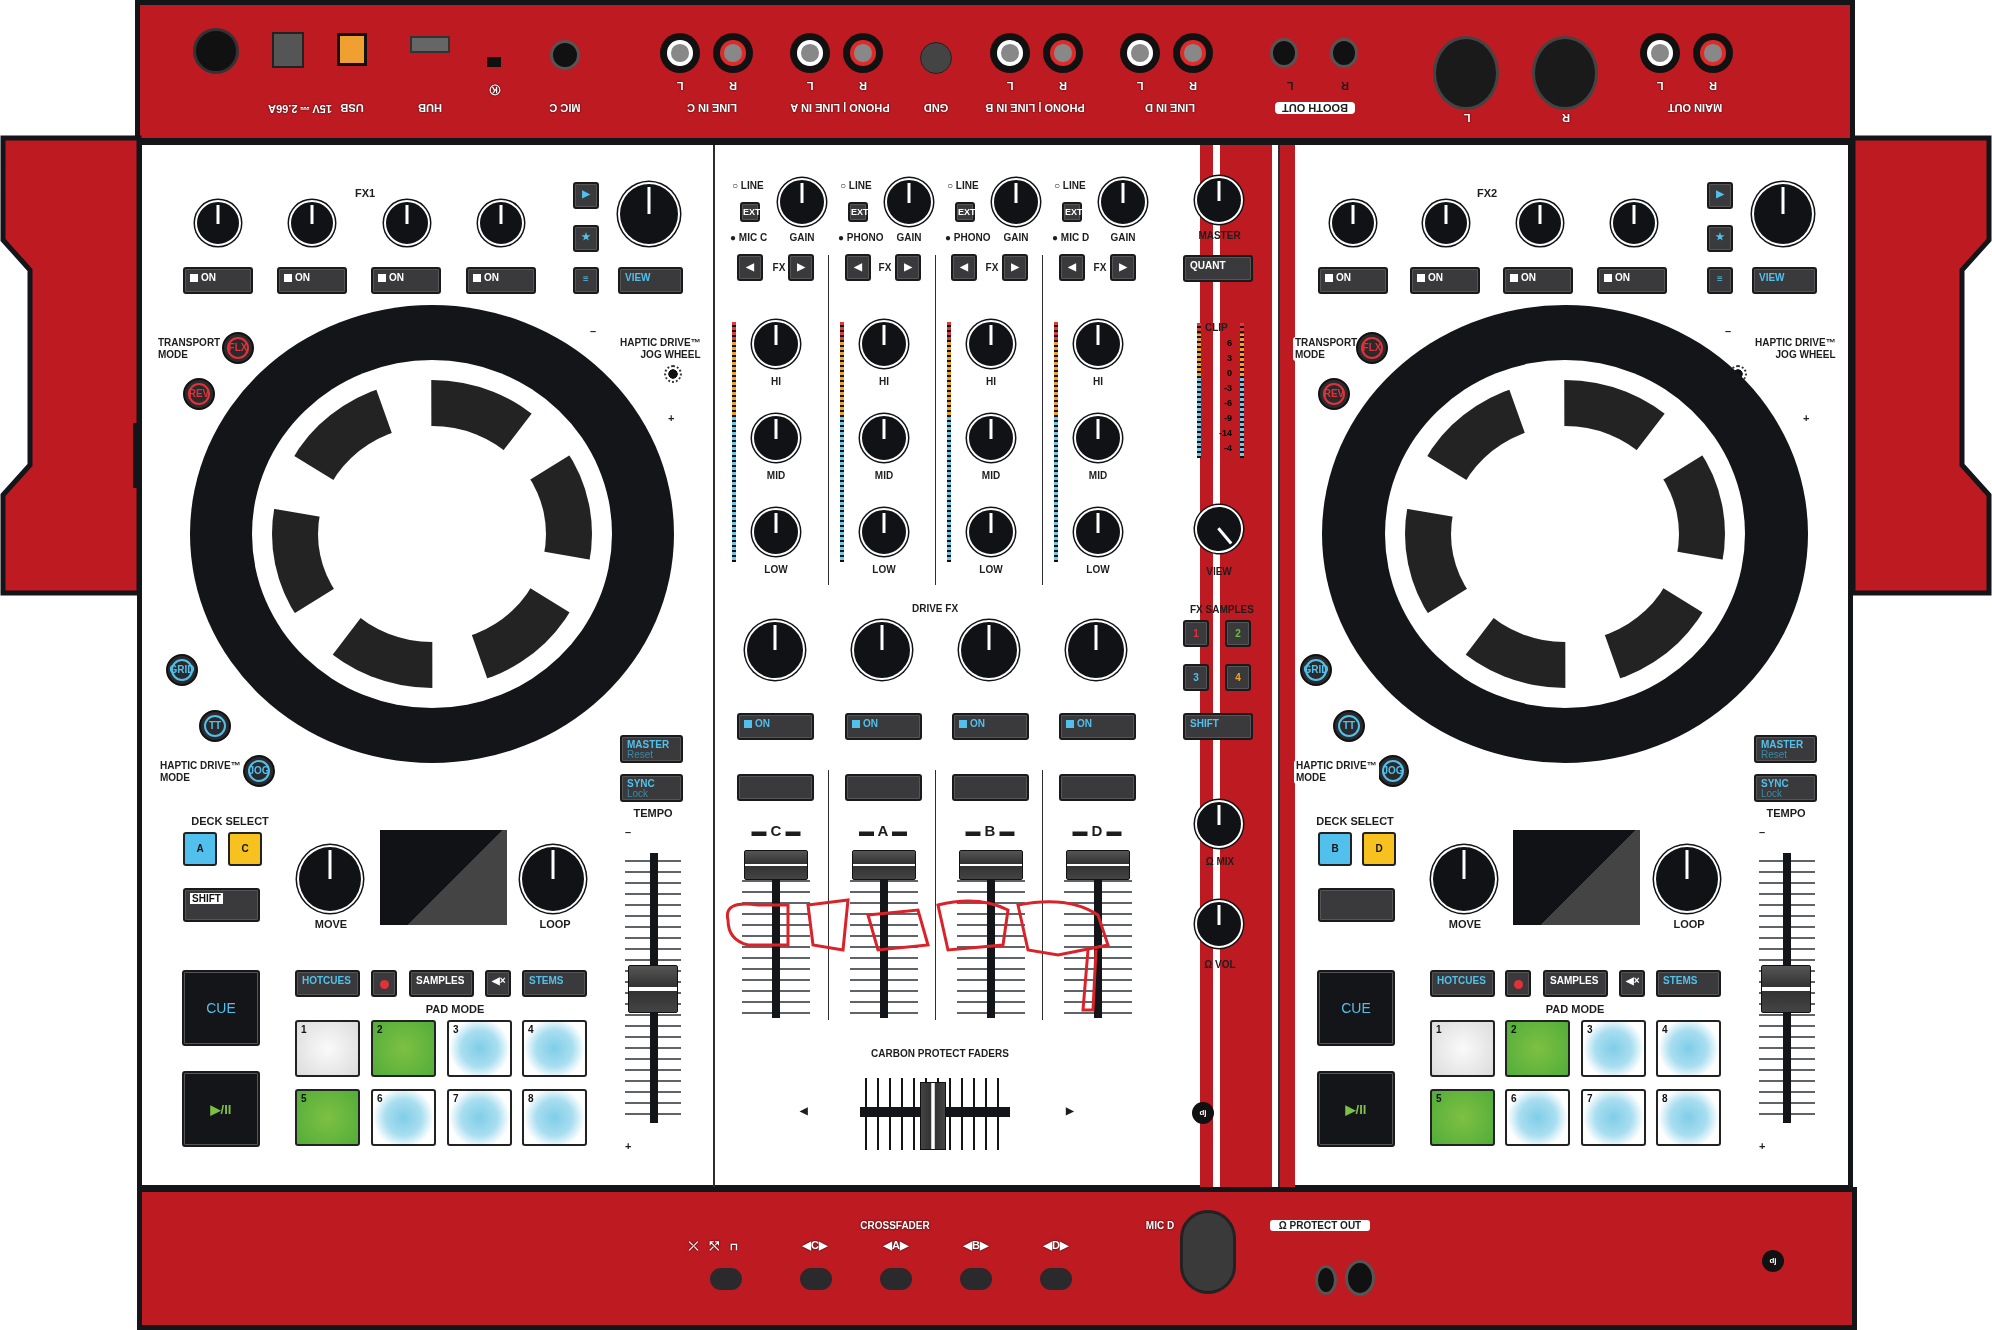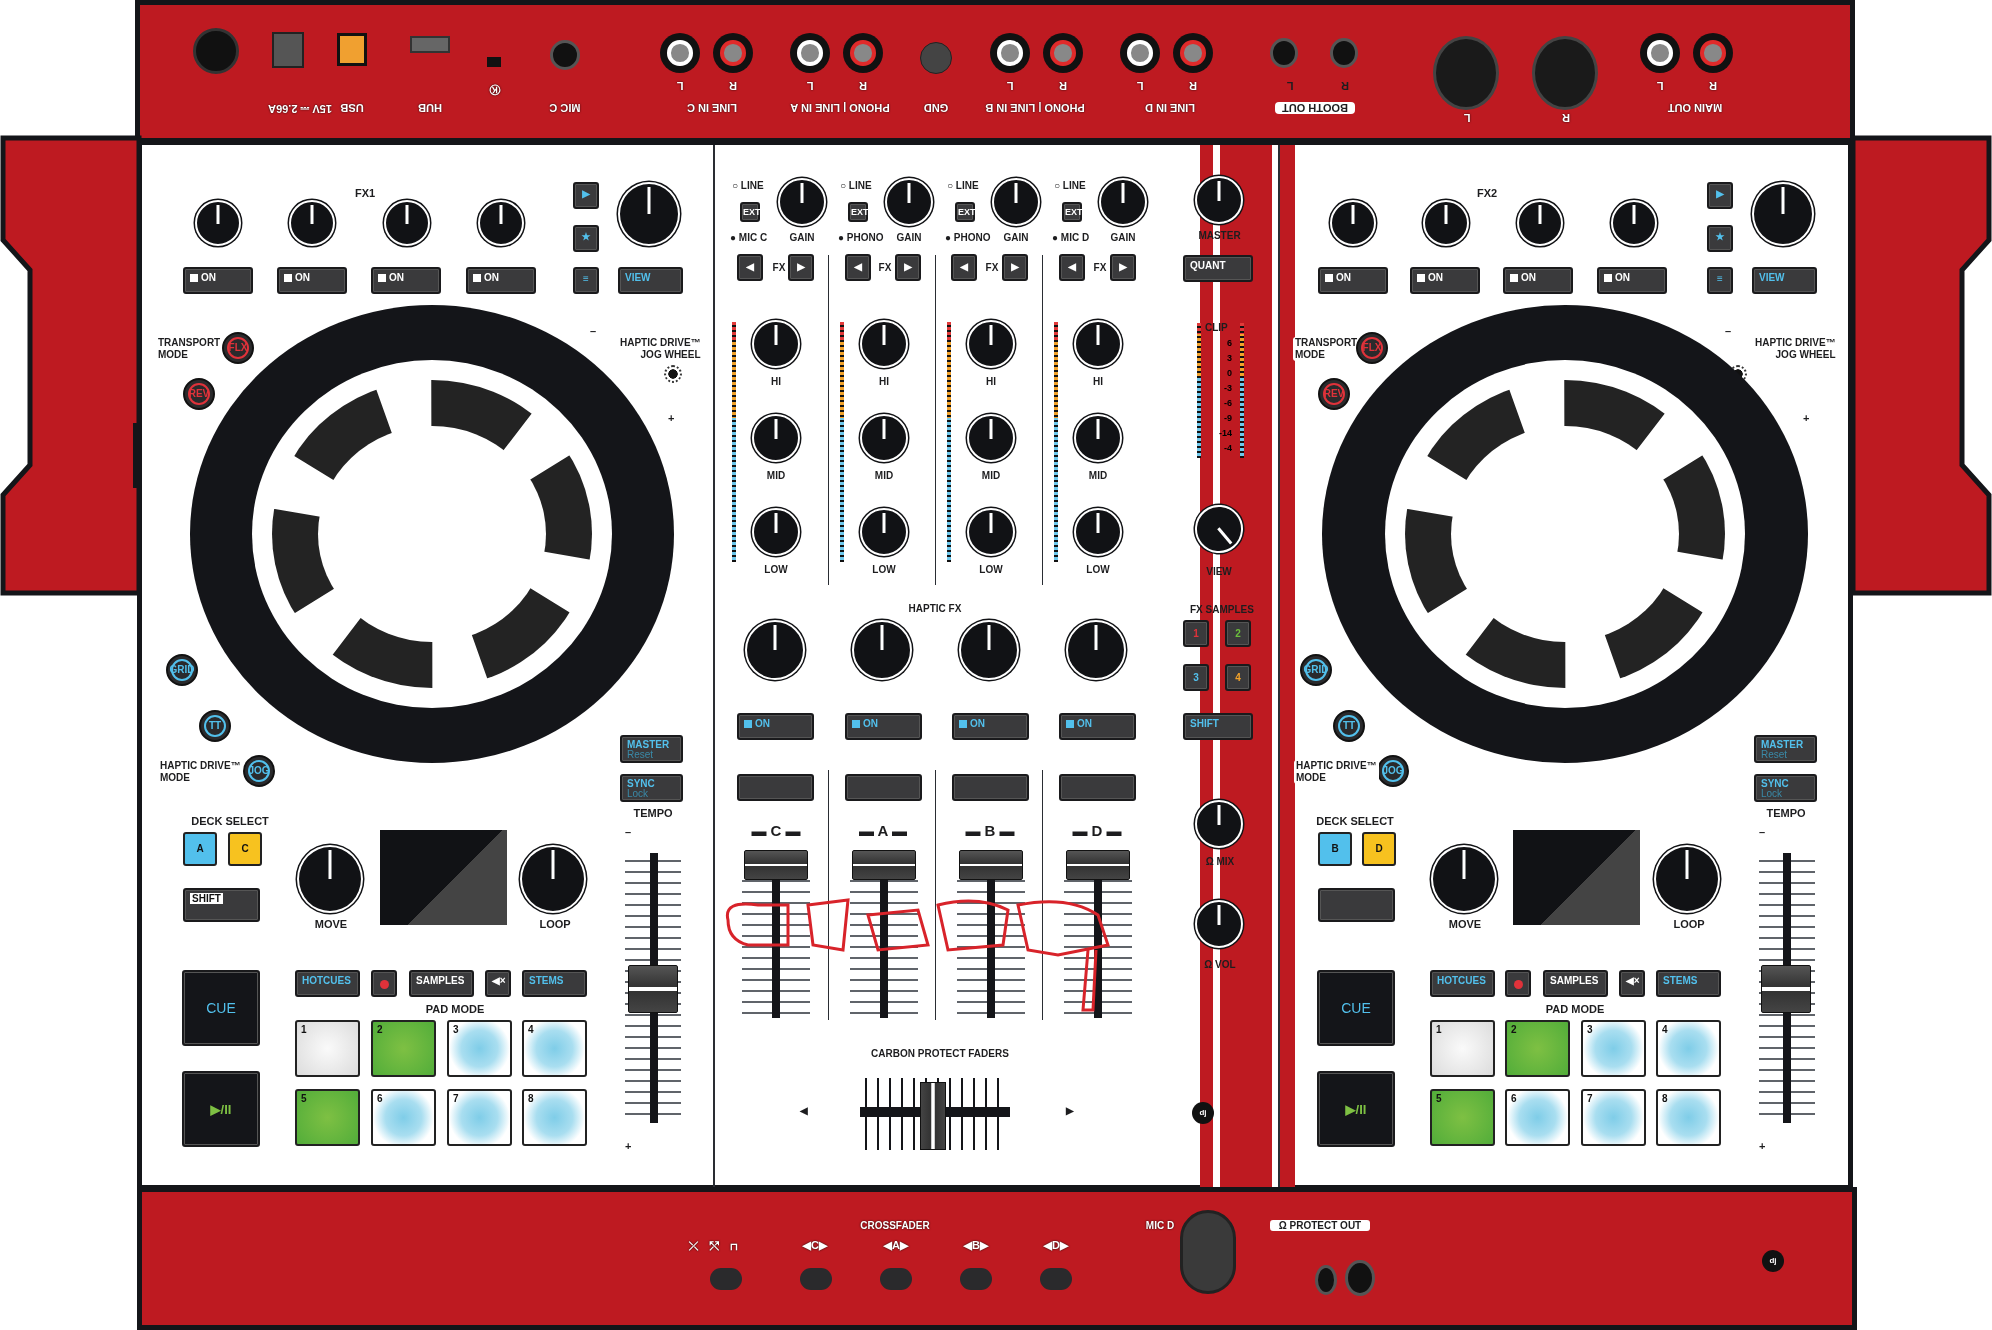--- a/index.html
+++ b/index.html
@@ -288,21 +288,21 @@
 
   <div class="knob" style="left:752px;top:508px;width:48px;height:48px"></div>
   <div class="knob" style="left:860px;top:508px;width:48px;height:48px"></div>
   <div class="knob" style="left:967px;top:508px;width:48px;height:48px"></div>
   <div class="knob" style="left:1074px;top:508px;width:48px;height:48px"></div>
   <div class="lbl" style="left:763px;top:564px;width:26px;font-size:10px">LOW</div>
   <div class="lbl" style="left:871px;top:564px;width:26px;font-size:10px">LOW</div>
   <div class="lbl" style="left:978px;top:564px;width:26px;font-size:10px">LOW</div>
   <div class="lbl" style="left:1085px;top:564px;width:26px;font-size:10px">LOW</div>
 
-  <div class="lbl" style="left:900px;top:603px;width:70px;font-size:10px">HAPTIC FX</div>
+  <div class="lbl" style="left:900px;top:603px;width:70px;font-size:10px">DRIVE FX</div>
   <div class="knob" style="left:745px;top:620px;width:60px;height:60px"></div>
   <div class="knob" style="left:852px;top:620px;width:60px;height:60px"></div>
   <div class="knob" style="left:959px;top:620px;width:60px;height:60px"></div>
   <div class="knob" style="left:1066px;top:620px;width:60px;height:60px"></div>
   <div class="btn blue" style="left:737px;top:713px;width:77px;height:27px"><span class="sq"></span><span>ON</span></div>
   <div class="btn blue" style="left:845px;top:713px;width:77px;height:27px"><span class="sq"></span><span>ON</span></div>
   <div class="btn blue" style="left:952px;top:713px;width:77px;height:27px"><span class="sq"></span><span>ON</span></div>
   <div class="btn blue" style="left:1059px;top:713px;width:77px;height:27px"><span class="sq"></span><span>ON</span></div>
 
   <div class="btn" style="left:737px;top:774px;width:77px;height:27px"></div>

